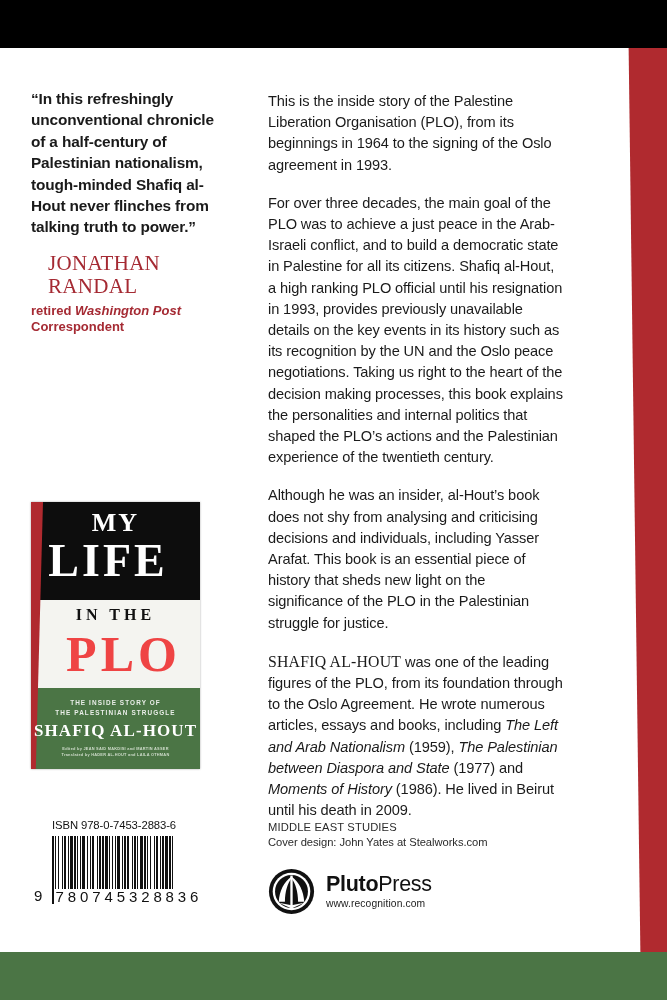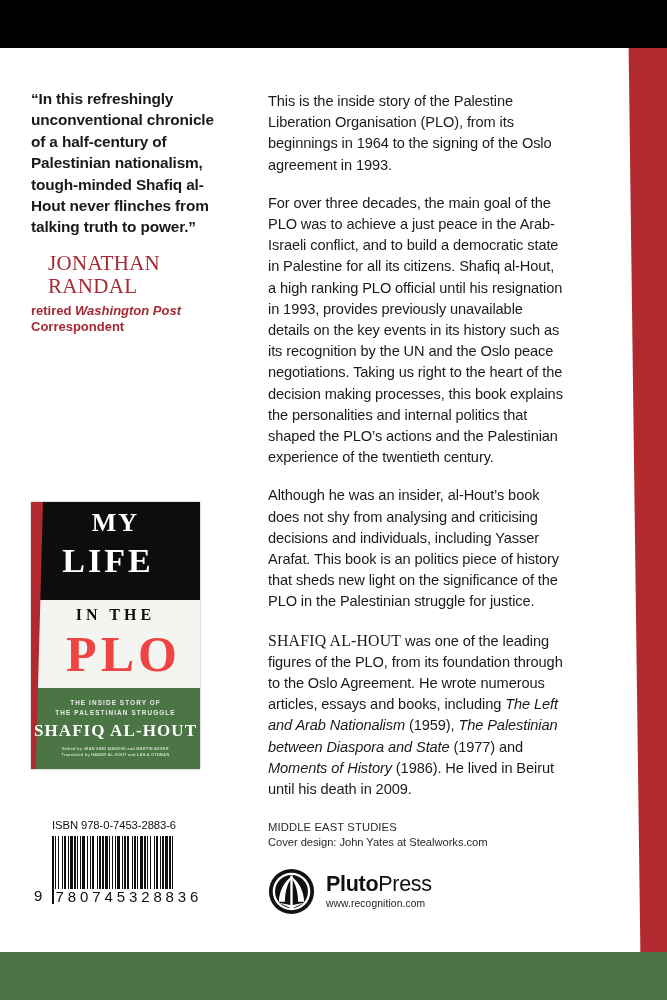--- a/index.html
+++ b/index.html
@@ -109,21 +109,21 @@
     font-family: "Liberation Serif", serif;
     color: #ffffff;
   }
   .mc-my {
     position: absolute; left: 0; top: 6px; width: 169px;
     font-size: 26px; line-height: 30px; font-weight: bold;
     letter-spacing: 2px;
   }
   .mc-life {
     position: absolute; left: 0; top: 34px; width: 154px;
-    font-size: 34px; line-height: 50px; font-weight: bold;
+    font-size: 46px; line-height: 50px; font-weight: bold;
     letter-spacing: 3px;
   }
   .mc-inthe {
     position: absolute; left: 0; top: 104px; width: 169px;
     font-size: 16px; line-height: 18px; font-weight: bold;
     letter-spacing: 4px; color: #111111;
   }
   .mc-plo {
     position: absolute; left: 8px; top: 126px; width: 169px;
     font-size: 50px; line-height: 52px; font-weight: bold;
@@ -348,21 +348,21 @@
           <span>8</span>
           <span>3</span>
           <span>6</span>
         </div>
     </div>
   </div>
 
   <div class="body-col">
     <p>This is the inside story of the Palestine Liberation Organisation (PLO), from its beginnings in 1964 to the signing of the Oslo agreement in 1993.</p>
     <p>For over three decades, the main goal of the PLO was to achieve a just peace in the Arab-Israeli conflict, and to build a democratic state in Palestine for all its citizens. Shafiq al-Hout, a high ranking PLO official until his resignation in 1993, provides previously unavailable details on the key events in its history such as its recognition by the UN and the Oslo peace negotiations. Taking us right to the heart of the decision making processes, this book explains the personalities and internal politics that shaped the PLO’s actions and the Palestinian experience of the twentieth century.</p>
-    <p>Although he was an insider, al-Hout’s book does not shy from analysing and criticising decisions and individuals, including Yasser Arafat. This book is an politics piece of history that sheds new light on the significance of the PLO in the Palestinian struggle for justice.</p>
+    <p>Although he was an insider, al-Hout’s book does not shy from analysing and criticising decisions and individuals, including Yasser Arafat. This book is an essential piece of history that sheds new light on the significance of the PLO in the Palestinian struggle for justice.</p>
     <p><span class="bio-lead">SHAFIQ AL-HOUT</span><span> was one of the leading figures of the PLO, from its foundation through to the Oslo Agreement. He wrote numerous articles, essays and books, including </span><i>The Left and Arab Nationalism</i><span> (1959), </span><i>The Palestinian between Diaspora and State</i><span> (1977) and </span><i>Moments of History</i><span> (1986). He lived in Beirut until his death in 2009.</span></p>
   </div>
 
   <div class="footer-right">
     <div class="series-label">MIDDLE EAST STUDIES</div>
     <div class="cover-design">Cover design: John Yates at Stealworks.com</div>
 
     <div class="publisher-row">
       <svg class="pluto-mark" viewBox="0 0 100 100">
         <circle cx="50" cy="50" r="48" fill="#111111"></circle>

